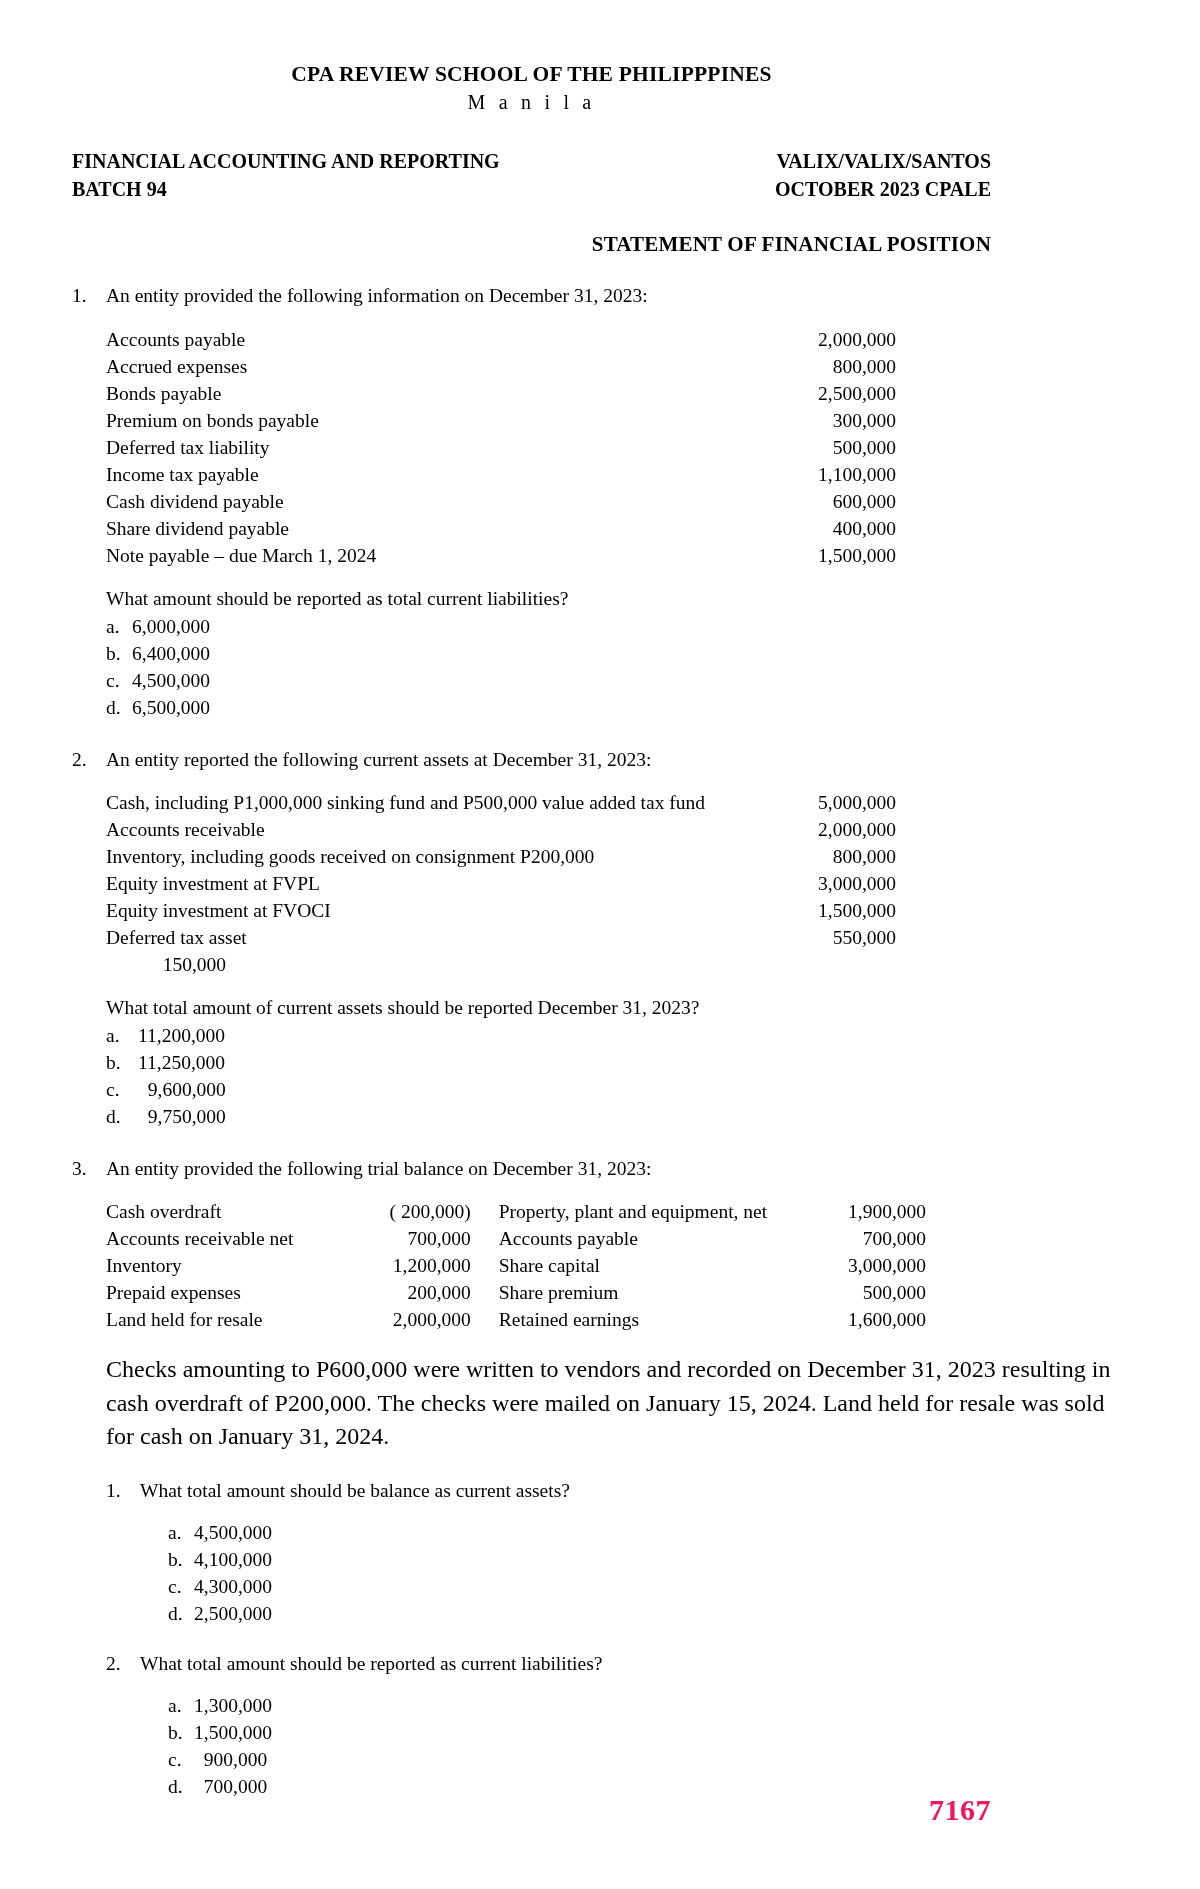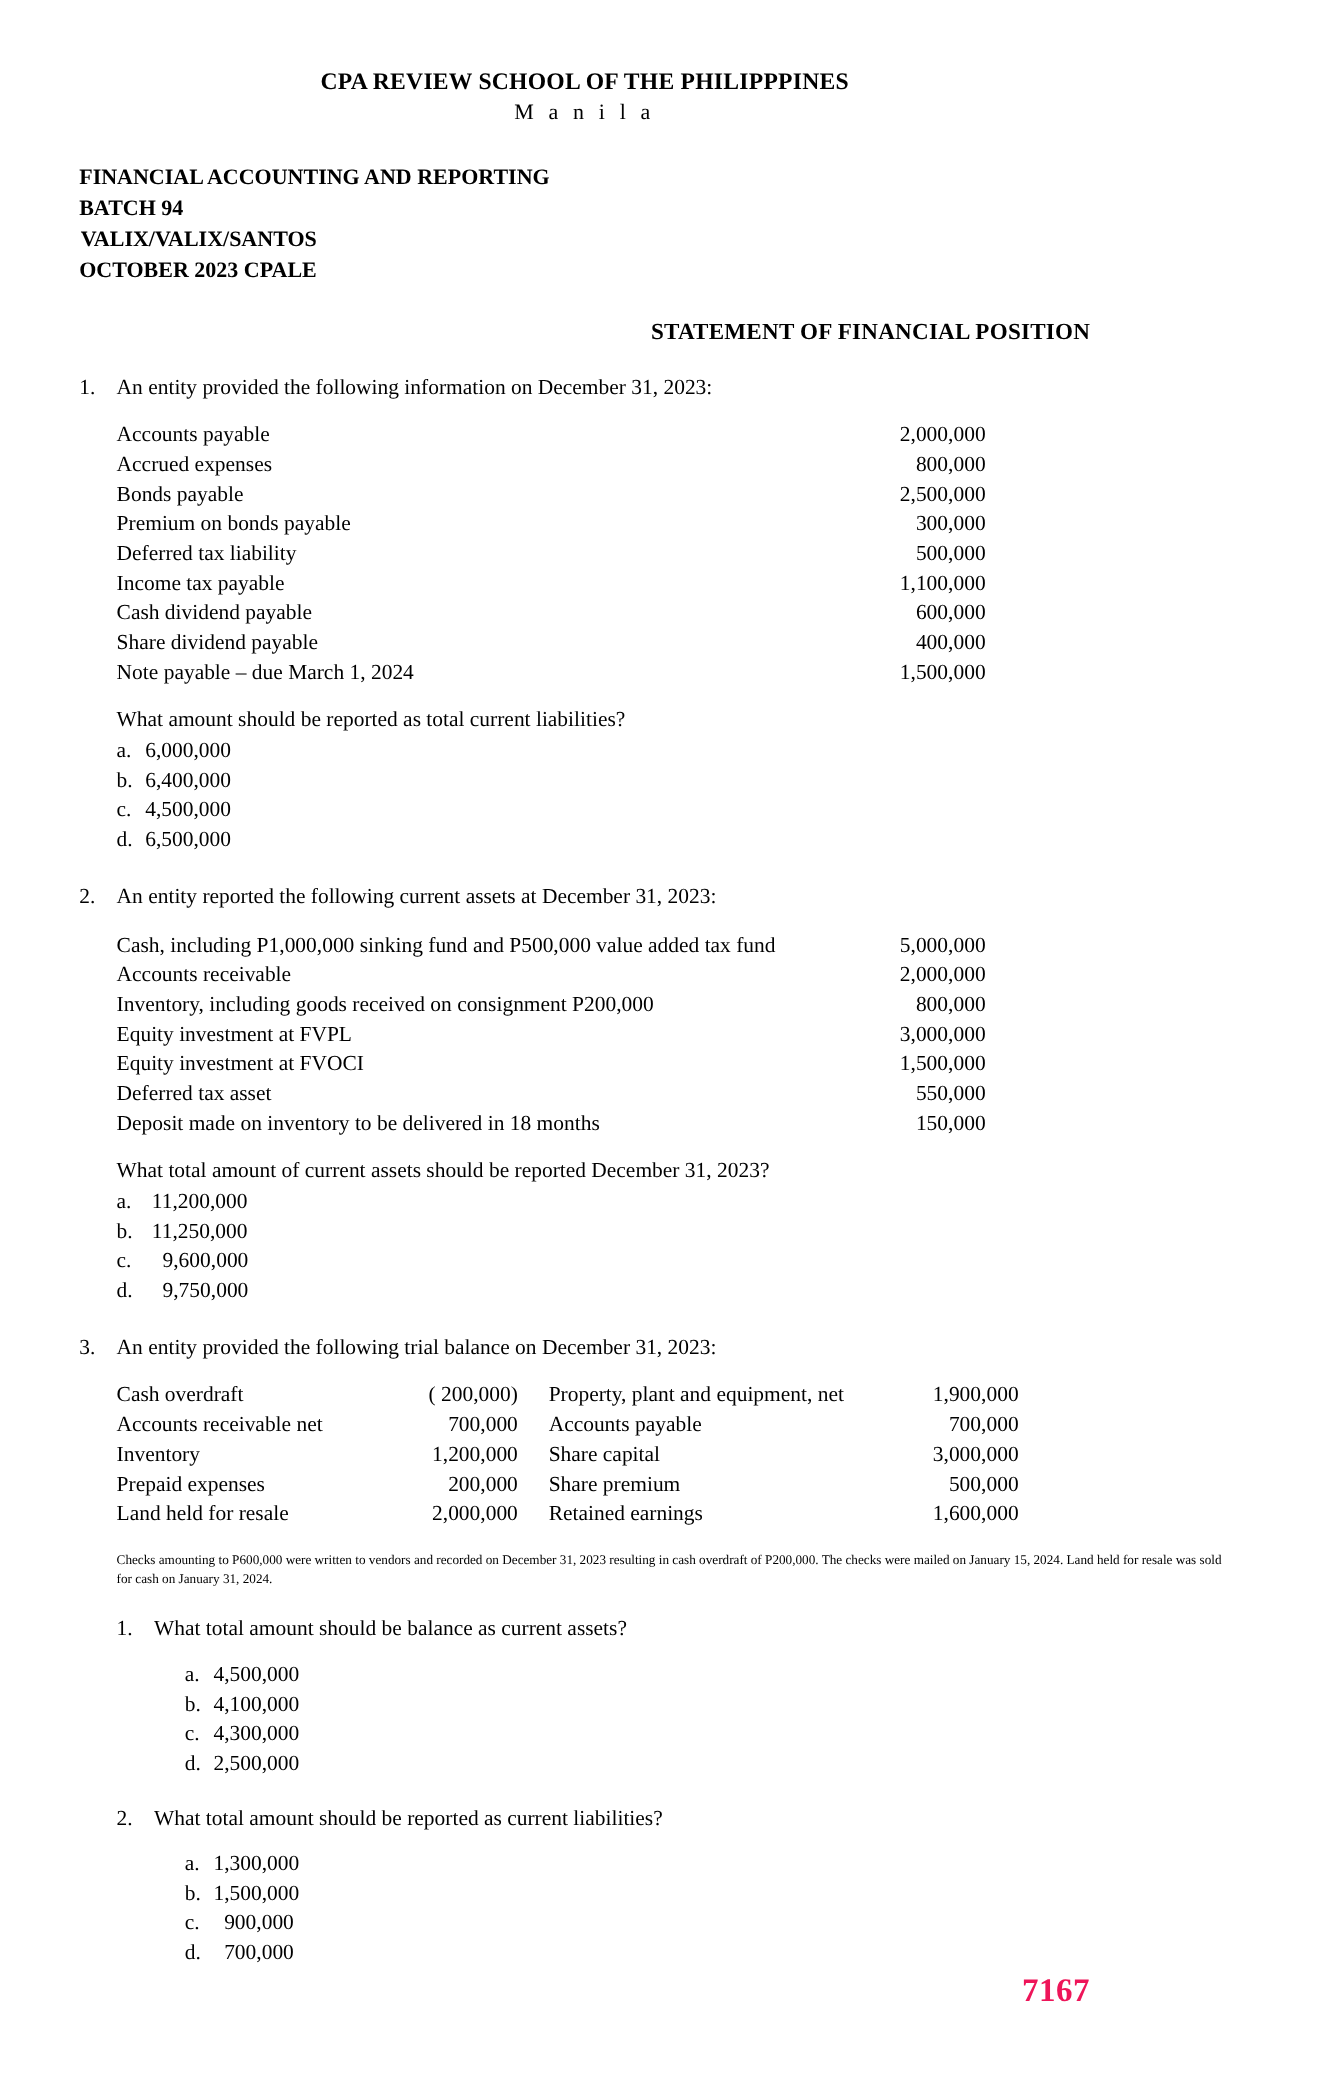--- a/index.html
+++ b/index.html
@@ -39,21 +39,20 @@
   }
 
   .meta-row {
     display: flex;
     justify-content: space-between;
     align-items: flex-start;
     margin-top: 32px;
     font-weight: bold;
     font-size: 20px;
     line-height: 1.42;
-    flex-direction: column;
   }
   .meta-left, .meta-right { white-space: nowrap; }
   .meta-right { text-align: right; }
 
   .exam-title {
     text-align: right;
     font-weight: bold;
     font-size: 21px;
     margin-top: 28px;
     letter-spacing: 0.2px;
@@ -133,21 +132,21 @@
   }
   .tb .c1 { width: 230px; }
   .tb .c2 { width: 150px; text-align: right; padding-right: 28px; }
   .tb .c3 { width: 300px; }
   .tb .c4 { width: 140px; text-align: right; }
 
   .para {
     margin-top: 20px;
     margin-left: 34px;
     width: 1016px;
-    font-size: 12px;
+    font-size: 24px;
     line-height: 1.40;
     text-align: left;
   }
 
   
   .subq {
     margin-top: 24px;
     margin-left: 34px;
     font-size: 19.5px;
     line-height: 1.38;
@@ -288,21 +287,20 @@
       </div>
       <div class="item-row">
         <span class="item-label">Equity investment at FVOCI</span>
         <span class="item-amount">1,500,000</span>
       </div>
       <div class="item-row">
         <span class="item-label">Deferred tax asset</span>
         <span class="item-amount">550,000</span>
       </div>
       <div class="item-row">
-        <span class="item-label">Deposit made on inventory to be delivered in 18 months</span>
         <span class="item-amount">150,000</span>
       </div>
     </div>
 
     <div class="prompt indent">What total amount of current assets should be reported December 31, 2023?</div>
 
     <div class="choices wide indent">
       <div class="choice-row">
         <span class="choice-letter">a.</span>
         <span class="choice-val">11,200,000</span>

